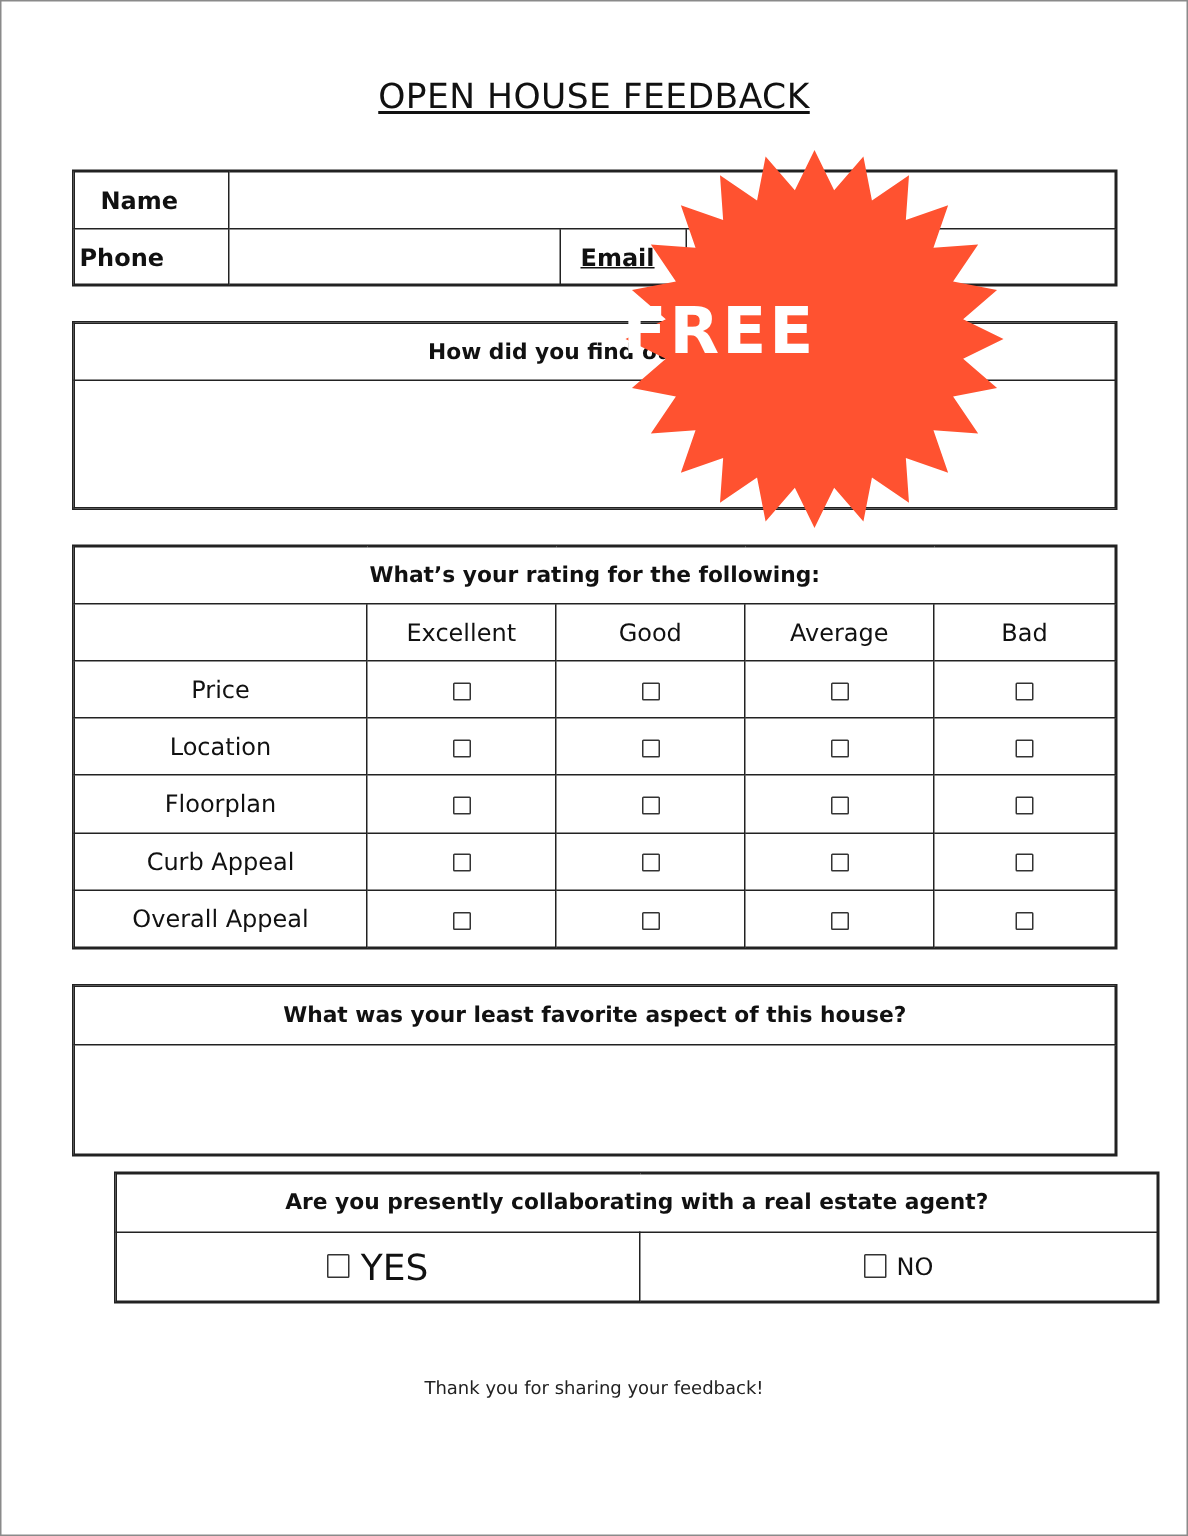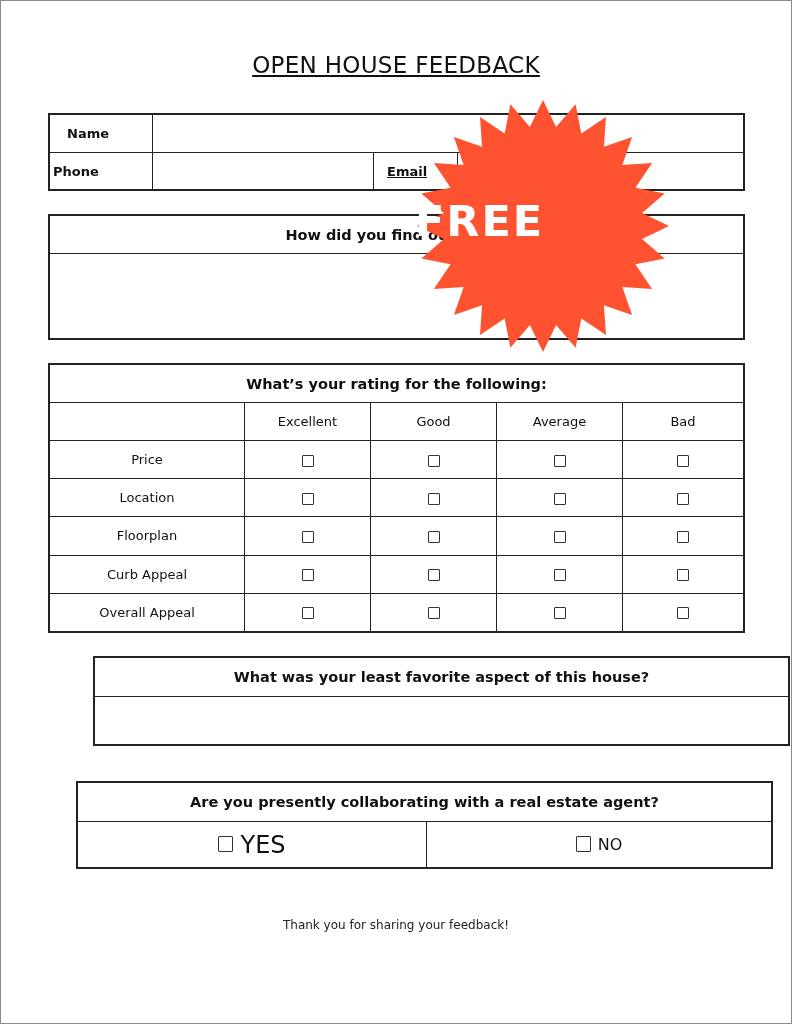--- a/index.html
+++ b/index.html
@@ -1,21 +1,21 @@
 <!DOCTYPE html>
 <html><head>
 <meta charset="utf-8">
 <style>
   html,body{margin:0;padding:0;background:#fff;}
   body{width:792px;height:1024px;position:relative;overflow:hidden;font-family:"DejaVu Sans","Liberation Sans",sans-serif;color:#111;}
   .frame{position:absolute;left:0;top:0;width:790px;height:1022px;border:1px solid #8a8a8a;}
   .title{position:absolute;left:0;width:792px;top:52px;text-align:center;font-size:23px;letter-spacing:0.3px;font-weight:normal;text-decoration:underline;}
   .box{position:absolute;left:48px;width:697px;border:1.5px solid #222;box-sizing:border-box;}
   table{border-collapse:collapse;width:100%;height:100%;}
-  td{border:1px solid #222;padding:0;font-size:13px;}
+  td{border:1px solid #222;padding:0;font-size:16px;}
   .b{font-weight:bold;}
   .hdr{text-align:center;font-weight:bold;font-size:14.5px;height:37px;}
   .cb{display:inline-block;width:10px;height:10px;border:1.3px solid #333;border-radius:1px;vertical-align:middle;}
   .cbl{display:inline-block;width:13px;height:14px;border:1.5px solid #333;border-radius:1px;vertical-align:middle;margin-right:7px;position:relative;top:-2px;}
   .center{text-align:center;}
   .footer{position:absolute;left:0;width:792px;top:918px;text-align:center;font-size:12px;color:#222;}
   .burst{position:absolute;left:415px;top:100px;width:256px;height:252px;}
   .burst-text{position:absolute;left:415px;top:196px;width:256px;color:#fff;font-weight:bold;font-size:43px;letter-spacing:2px;font-family:"DejaVu Sans",sans-serif;}
 </style>
 </head>
@@ -100,21 +100,21 @@
       <td class="center">Overall Appeal</td>
       <td class="center"><span class="cb"></span></td>
       <td class="center"><span class="cb"></span></td>
       <td class="center"><span class="cb"></span></td>
       <td class="center"><span class="cb"></span></td>
     </tr>
   </tbody>
     </table>
 </div>
 
-<div class="box" style="top:656px;height:90px;margin-left:45px;">
+<div class="box" style="top:656px;height:115px;">
   <table>
     <tbody>
         <tr>
           <td class="hdr" style="height:38px;">What was your least favorite aspect of this house?</td>
         </tr>
     <tr>
           <td></td>
         </tr>
   </tbody>
     </table>

